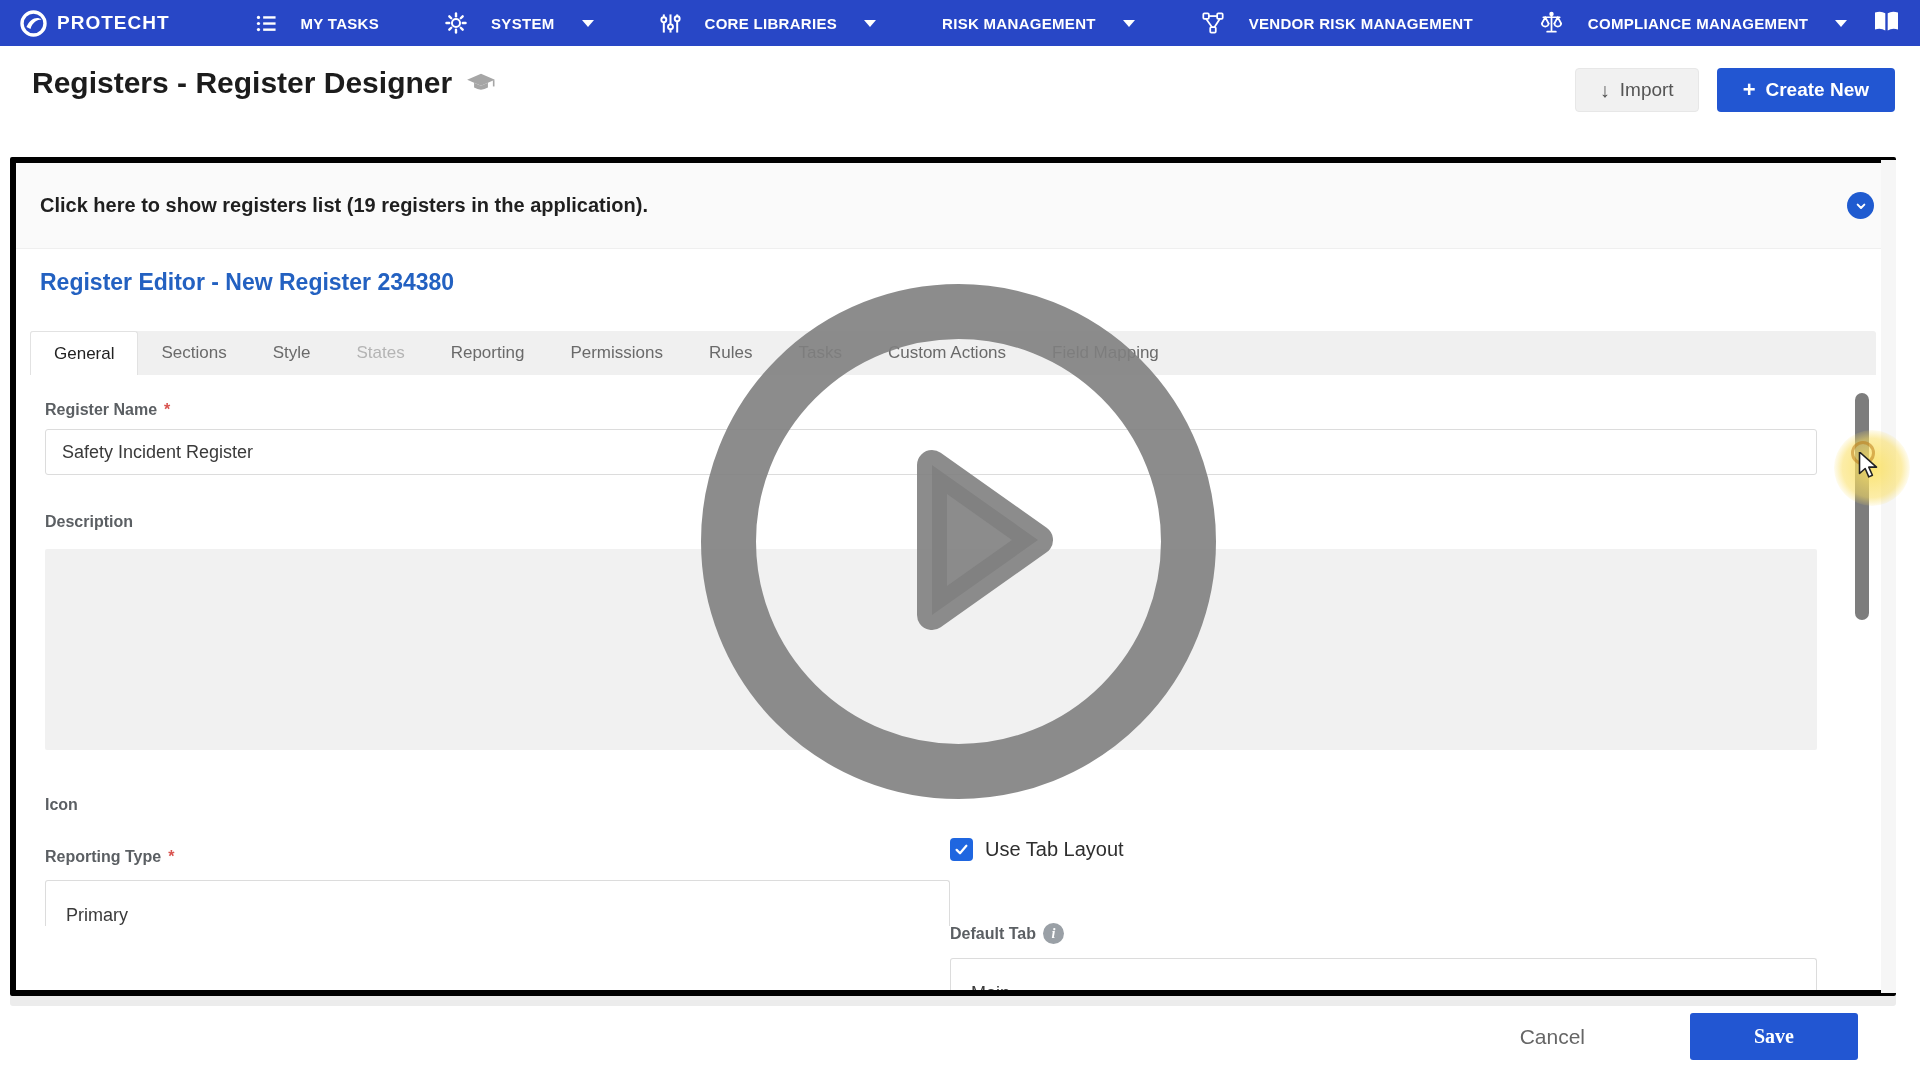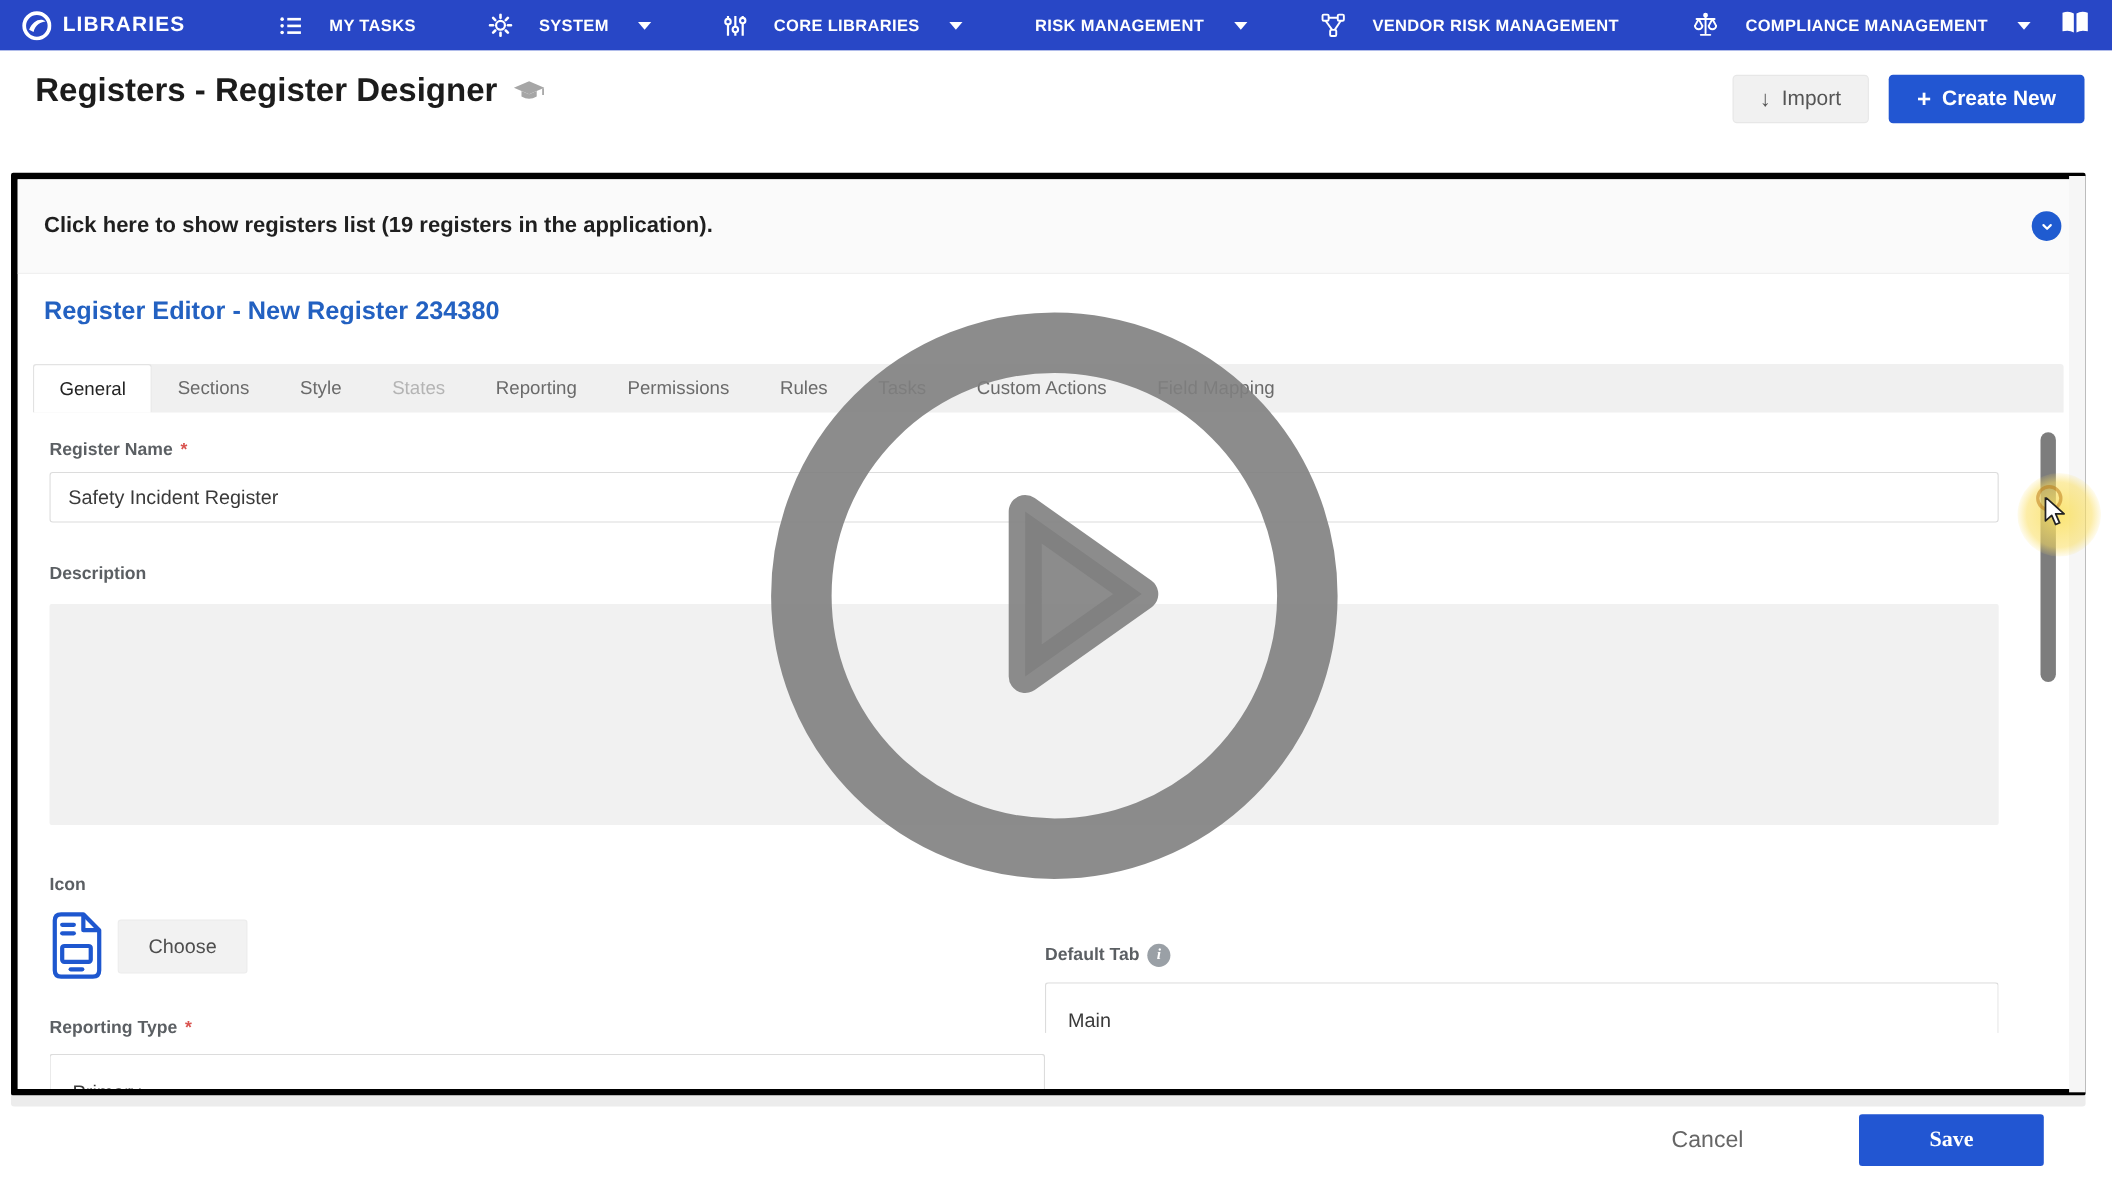--- a/index.html
+++ b/index.html
@@ -142,21 +142,21 @@
 </style>
 </head>
 <body>
 
 <div class="topnav">
   <div class="brand">
     <svg class="logo" viewBox="0 0 27 27">
       <circle cx="13.5" cy="13.5" r="11.5" fill="none" stroke="#fff" stroke-width="3.4"></circle>
       <path d="M6.5 17 C10 8.5 17 6 21.5 9.5 C17.5 9.5 12 12.5 10.5 19 Z" fill="#fff"></path>
     </svg>
-    <span class="brand-name">LIBRARIES</span>
+    <span class="brand-name">PROTECHT</span>
   </div>
 
   <div class="nav-item" style="margin-left:86px;">
     <svg width="21" height="21" viewBox="0 0 22 22">
       <circle cx="2.6" cy="4.6" r="1.7" fill="#fff"></circle>
         <rect x="7.5" y="3.4" width="13" height="2.5" fill="#fff"></rect>
       <circle cx="2.6" cy="11" r="1.7" fill="#fff"></circle>
         <rect x="7.5" y="9.8" width="13" height="2.5" fill="#fff"></rect>
       <circle cx="2.6" cy="17.4" r="1.7" fill="#fff"></circle>
         <rect x="7.5" y="16.2" width="13" height="2.5" fill="#fff"></rect>
@@ -300,40 +300,37 @@
       <span>Description</span>
     </div>
     <div class="desc-area"></div>
 
     <div class="two-col">
 
       <div>
         <div class="f-label" style="margin-top:0;">
           <span>Icon</span>
         </div>
-        <div class="icon-row">
-          <svg width="50" height="64" viewBox="0 0 52 66">
-            <path d="M11 3 H32 L47 18 V56 Q47 62 41 62 H11 Q5 62 5 56 V9 Q5 3 11 3 Z" fill="none" stroke="#1e57cf" stroke-width="4" stroke-linejoin="round"></path>
-            <path d="M32 3 V18 H47" fill="none" stroke="#1e57cf" stroke-width="4" stroke-linejoin="round"></path>
-            <line x1="12" y1="13" x2="23" y2="13" stroke="#1e57cf" stroke-width="4" stroke-linecap="round"></line>
-            <line x1="12" y1="21" x2="23" y2="21" stroke="#1e57cf" stroke-width="4" stroke-linecap="round"></line>
-            <rect x="12" y="33" width="27" height="15" rx="2" fill="none" stroke="#1e57cf" stroke-width="4"></rect>
-            <line x1="20" y1="55" x2="31" y2="55" stroke="#1e57cf" stroke-width="4" stroke-linecap="round"></line>
-          </svg>
-          <button class="btn-choose">Choose</button>
-        </div>
 
         <div class="f-label" style="margin-top:34px;">
           <span>Reporting Type</span>
           <span class="req">*</span>
         </div>
         <div class="clipped-input">Primary</div>
       </div>
 
       <div>
+        <div class="cb-row">
+          <span class="checkbox">
+            <svg width="15" height="15" viewBox="0 0 20 20">
+              <polyline points="3.5,10.5 8,15 16.5,5" fill="none" stroke="#fff" stroke-width="3" stroke-linecap="round" stroke-linejoin="round"></polyline>
+            </svg>
+          </span>
+          <span class="cb-label">Use Tab Layout</span>
+        </div>
 
         <div class="f-label dt">
           <span>Default Tab</span>
           <span class="info-icon">i</span>
         </div>
         <div class="clipped-input">Main</div>
       </div>
     </div>
 
   </div>

